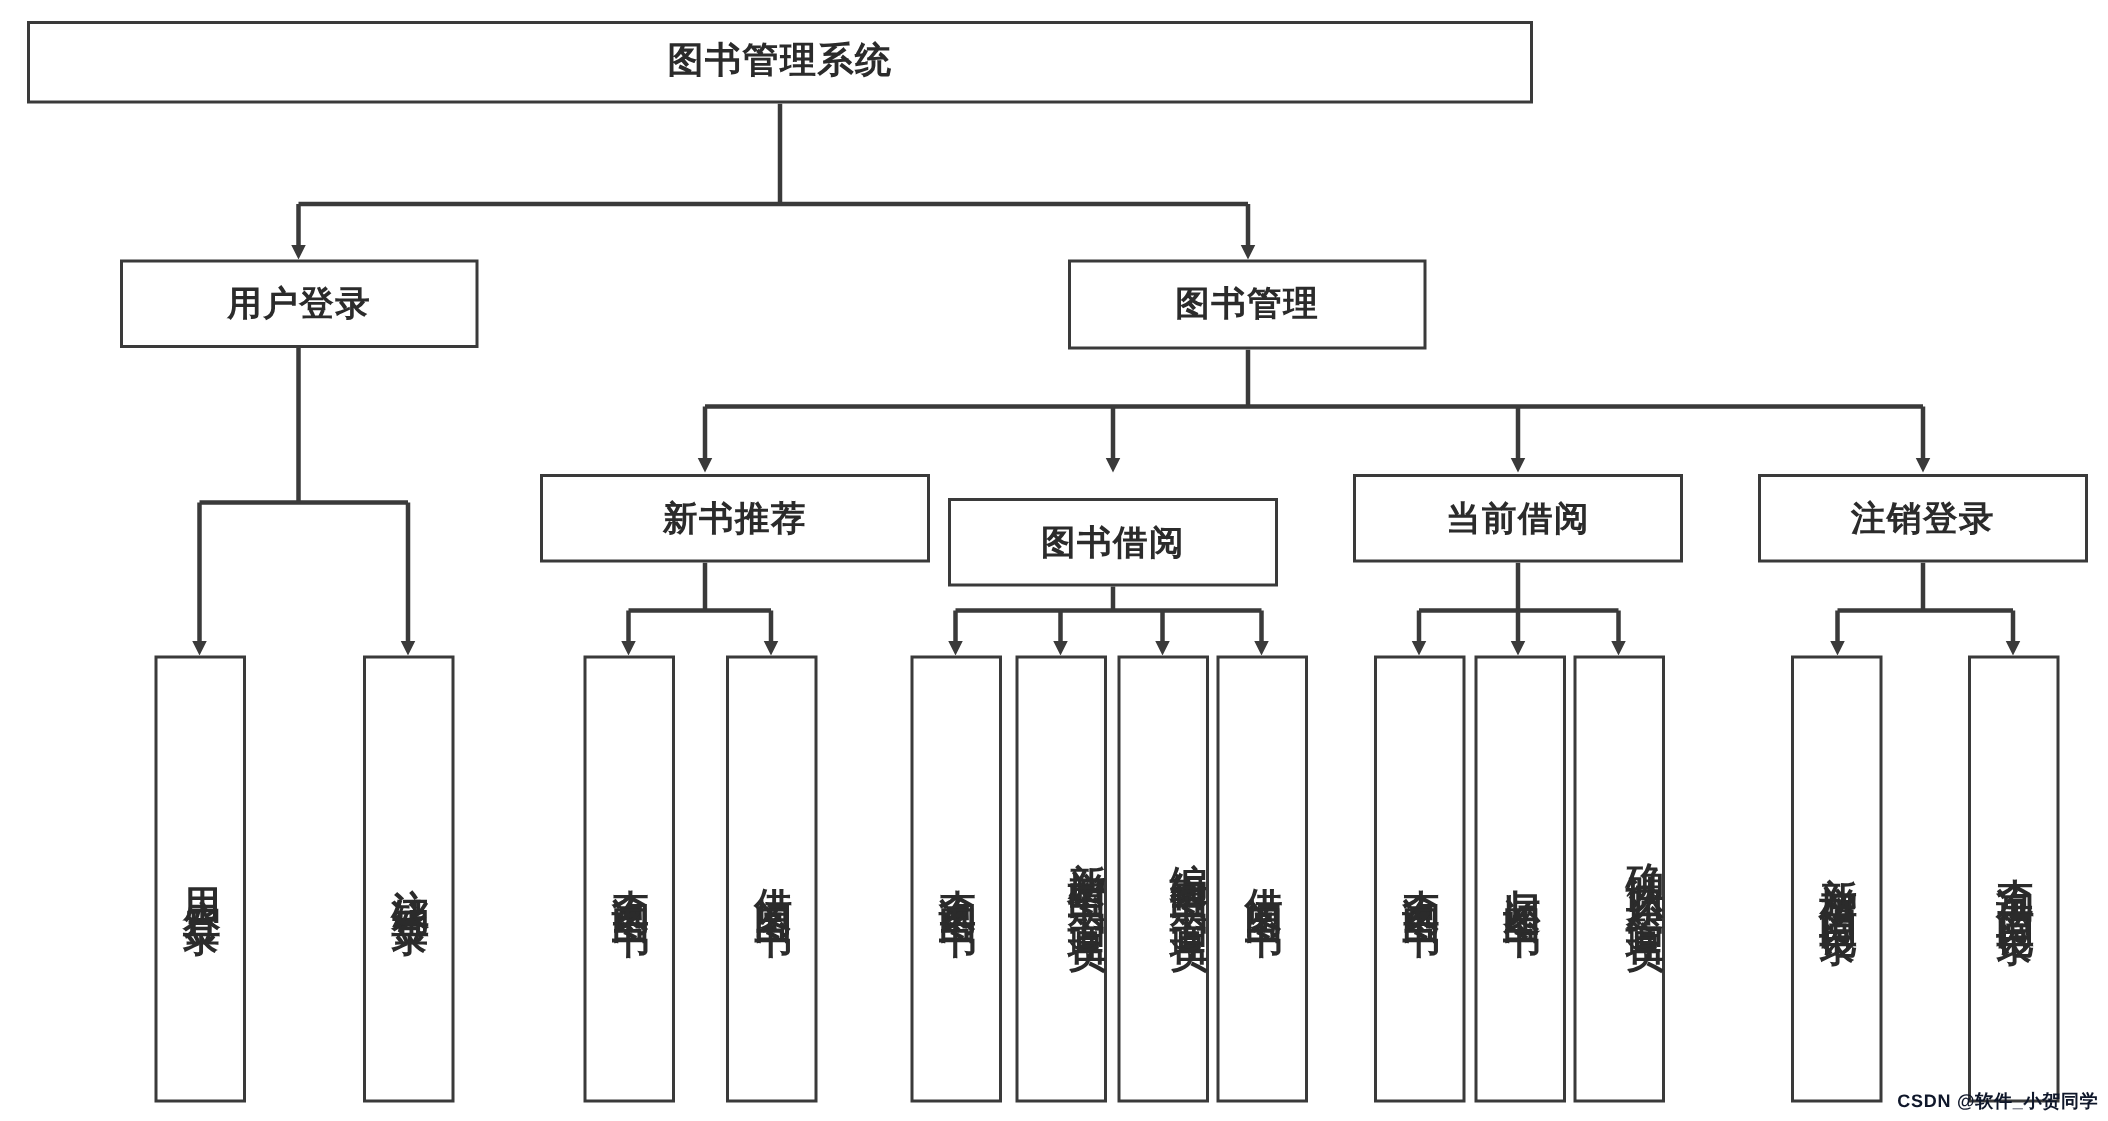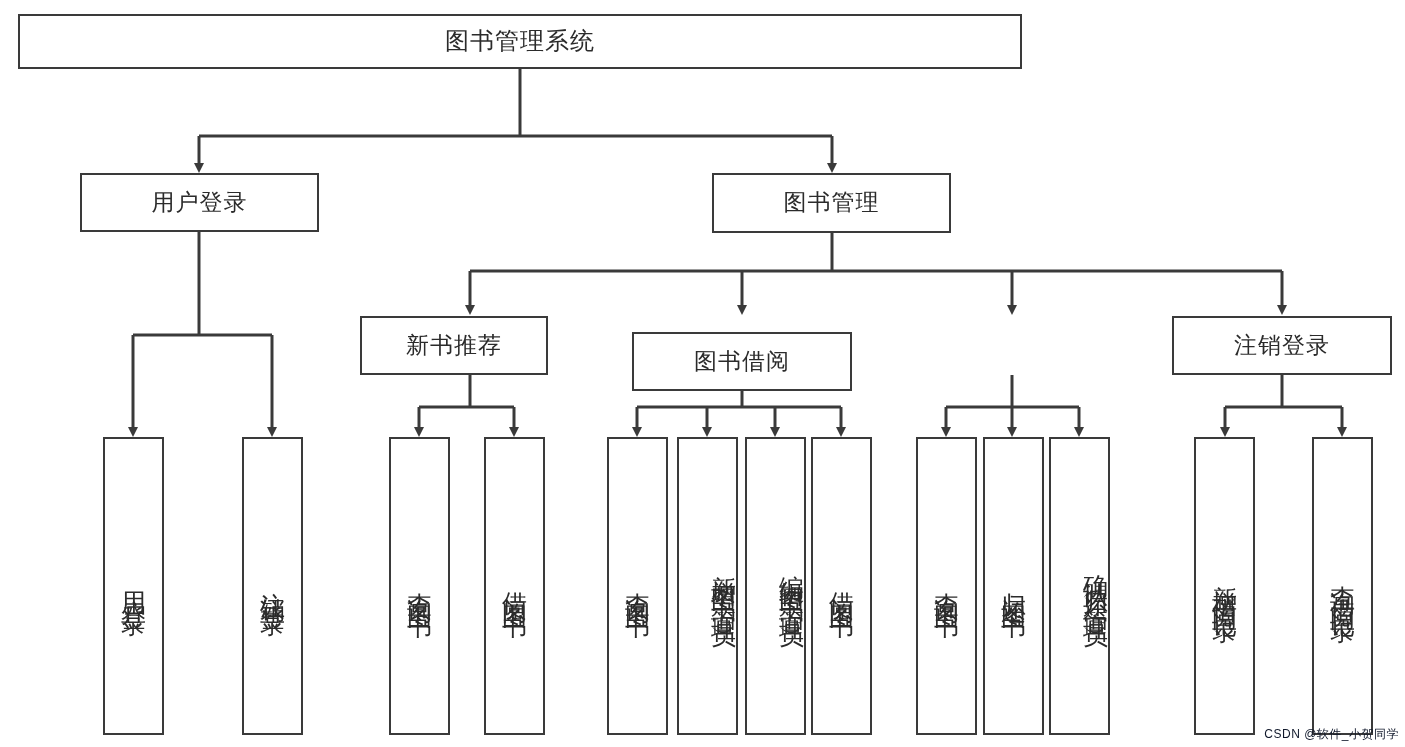--- a/index.html
+++ b/index.html
@@ -3,21 +3,21 @@
 <meta charset="utf-8">
 <title>图书管理系统 功能结构图</title>
 <style>
   html,body{margin:0;padding:0;}
   body{
     width:1405px;height:747px;
     background:#ffffff;
     font-family:"Liberation Sans","DejaVu Sans",sans-serif;
     overflow:hidden;
   }
-  #stage{position:relative;width:1405px;height:747px;background:#fff;}
+  #stage{position:relative;width:1405px;height:747px;background:#fff;font-weight:bold;}
 
   svg.wires{position:absolute;left:0;top:0;width:1405px;height:747px;pointer-events:none;}
 
   .node{
     position:absolute;
     box-sizing:border-box;
     background:#ffffff;
     border:2px solid #3a3a3a;
     display:flex;
     align-items:center;
@@ -114,24 +114,25 @@
       <path d="M1342,407 L1342,428" marker-end="url(#ah)"></path>
     </g>
   </svg>
 
   <div class="node h root" style="left:18px;top:14px;width:1004px;height:55px;">图书管理系统</div>
 
   <div class="node h" style="left:80px;top:173px;width:239px;height:59px;">用户登录</div>
 
   <div class="node h" style="left:712px;top:173px;width:239px;height:60px;">图书管理</div>
 
-  <div class="node h" style="left:360px;top:316px;width:188px;height:59px;">新书推荐</div>
+  <div class="node h" style="left:360px;top:316px;width:260px;height:59px;">新书推荐</div>
 
   <div class="node h" style="left:632px;top:332px;width:220px;height:59px;">图书借阅</div>
 
+  <div class="node h" style="left:902px;top:316px;width:220px;height:59px;">当前借阅</div>
 
   <div class="node h" style="left:1172px;top:316px;width:220px;height:59px;">注销登录</div>
 
   <div class="node v" style="left:103px;top:437px;width:61px;height:298px;">用户登录</div>
   <div class="node v" style="left:242px;top:437px;width:61px;height:298px;">注销登录</div>
 
   <div class="node v" style="left:389px;top:437px;width:61px;height:298px;">查询图书</div>
   <div class="node v" style="left:484px;top:437px;width:61px;height:298px;">借阅图书</div>
 
   <div class="node v" style="left:607px;top:437px;width:61px;height:298px;">查询图书</div>

